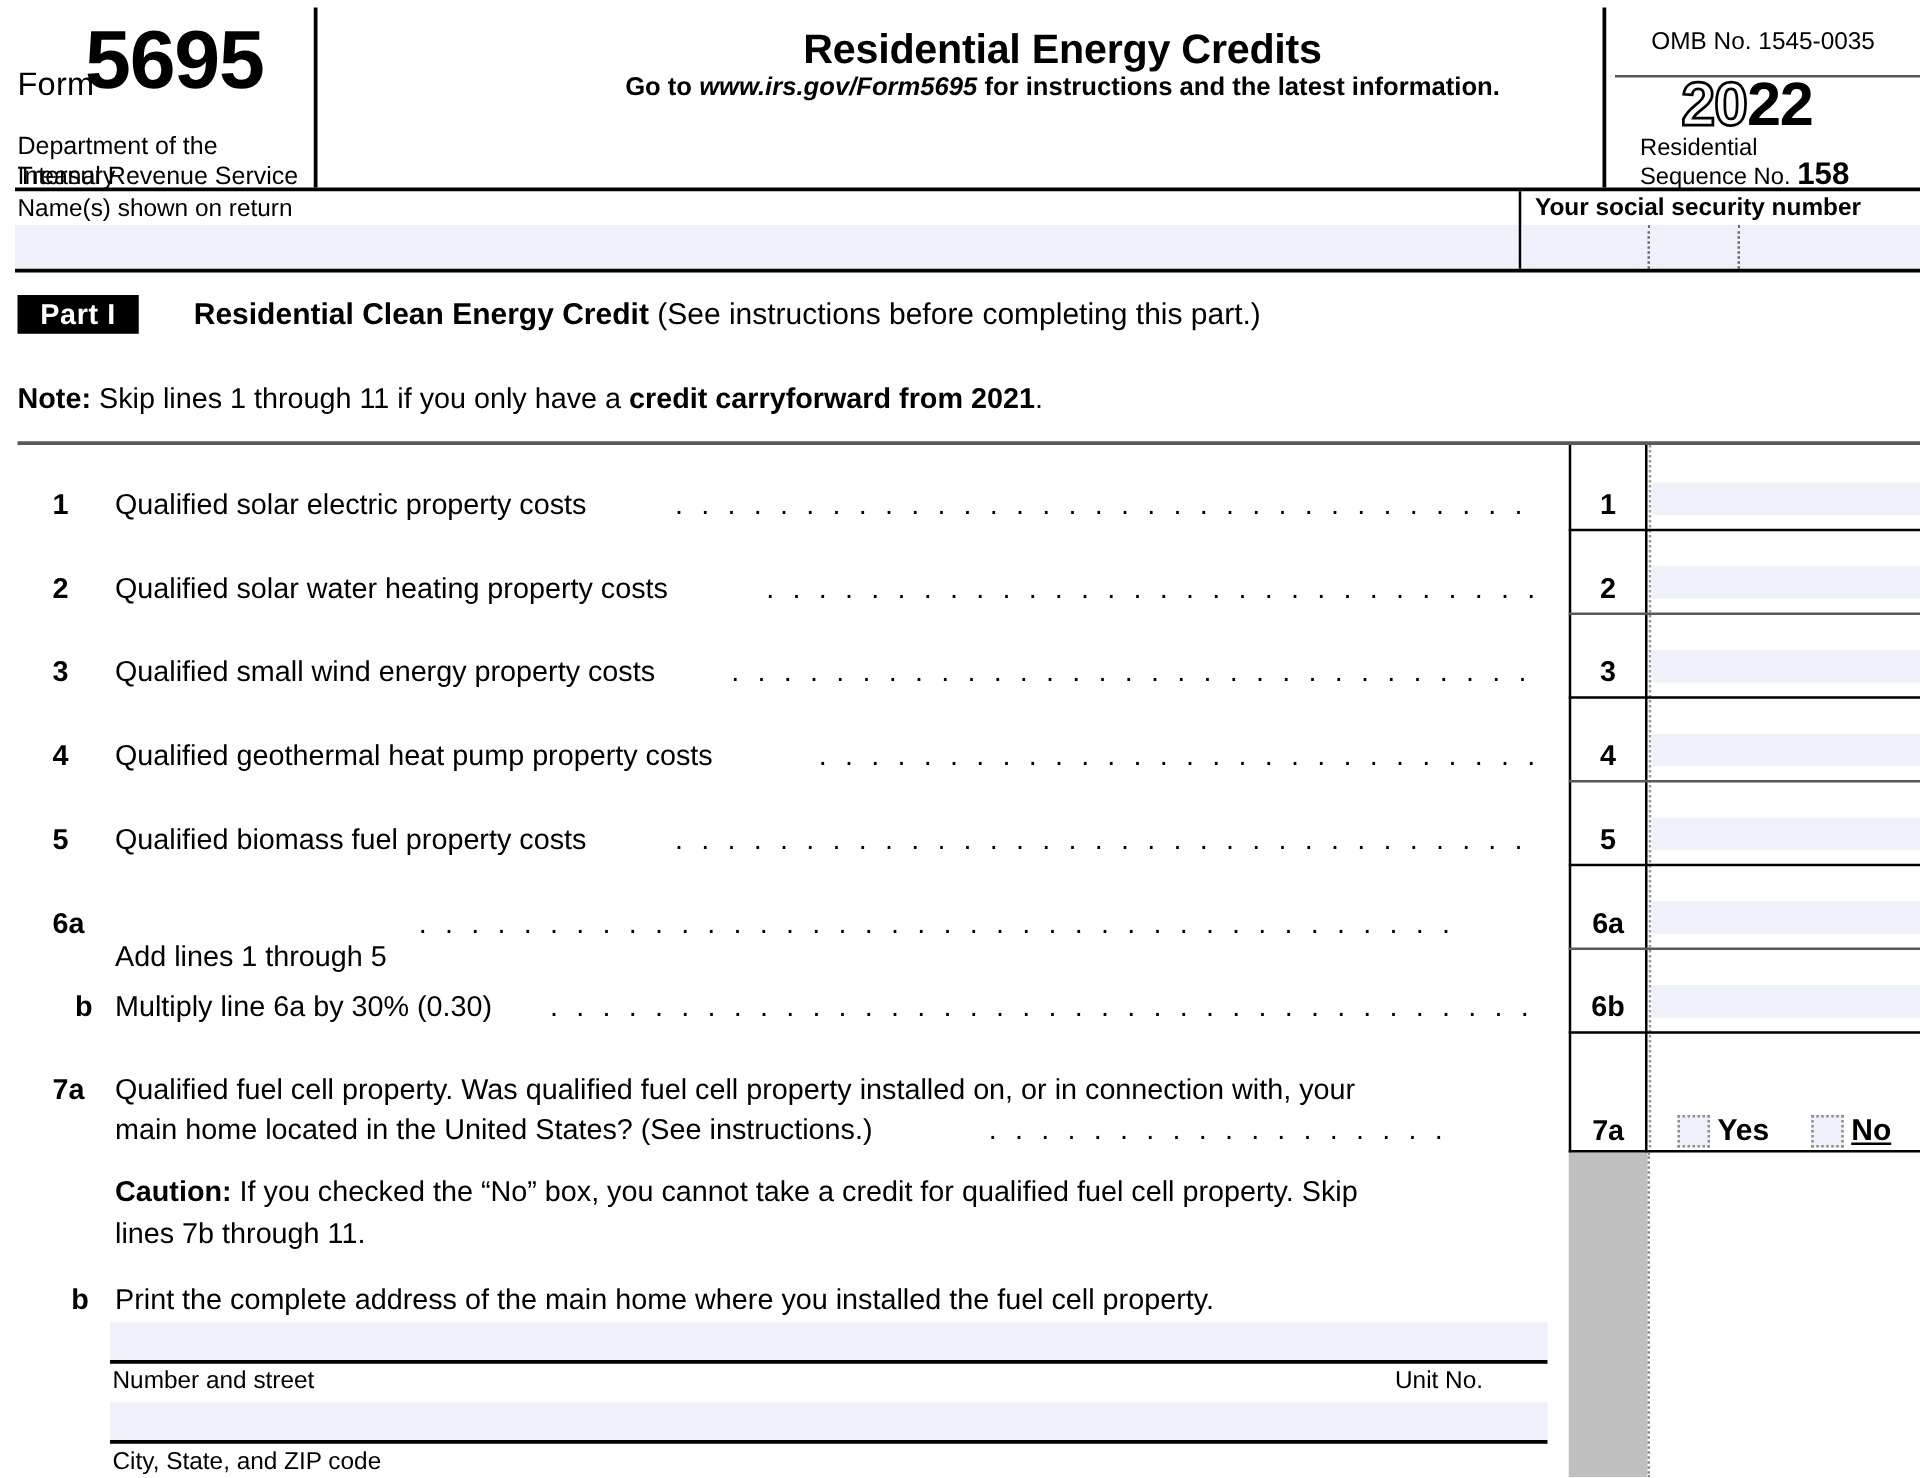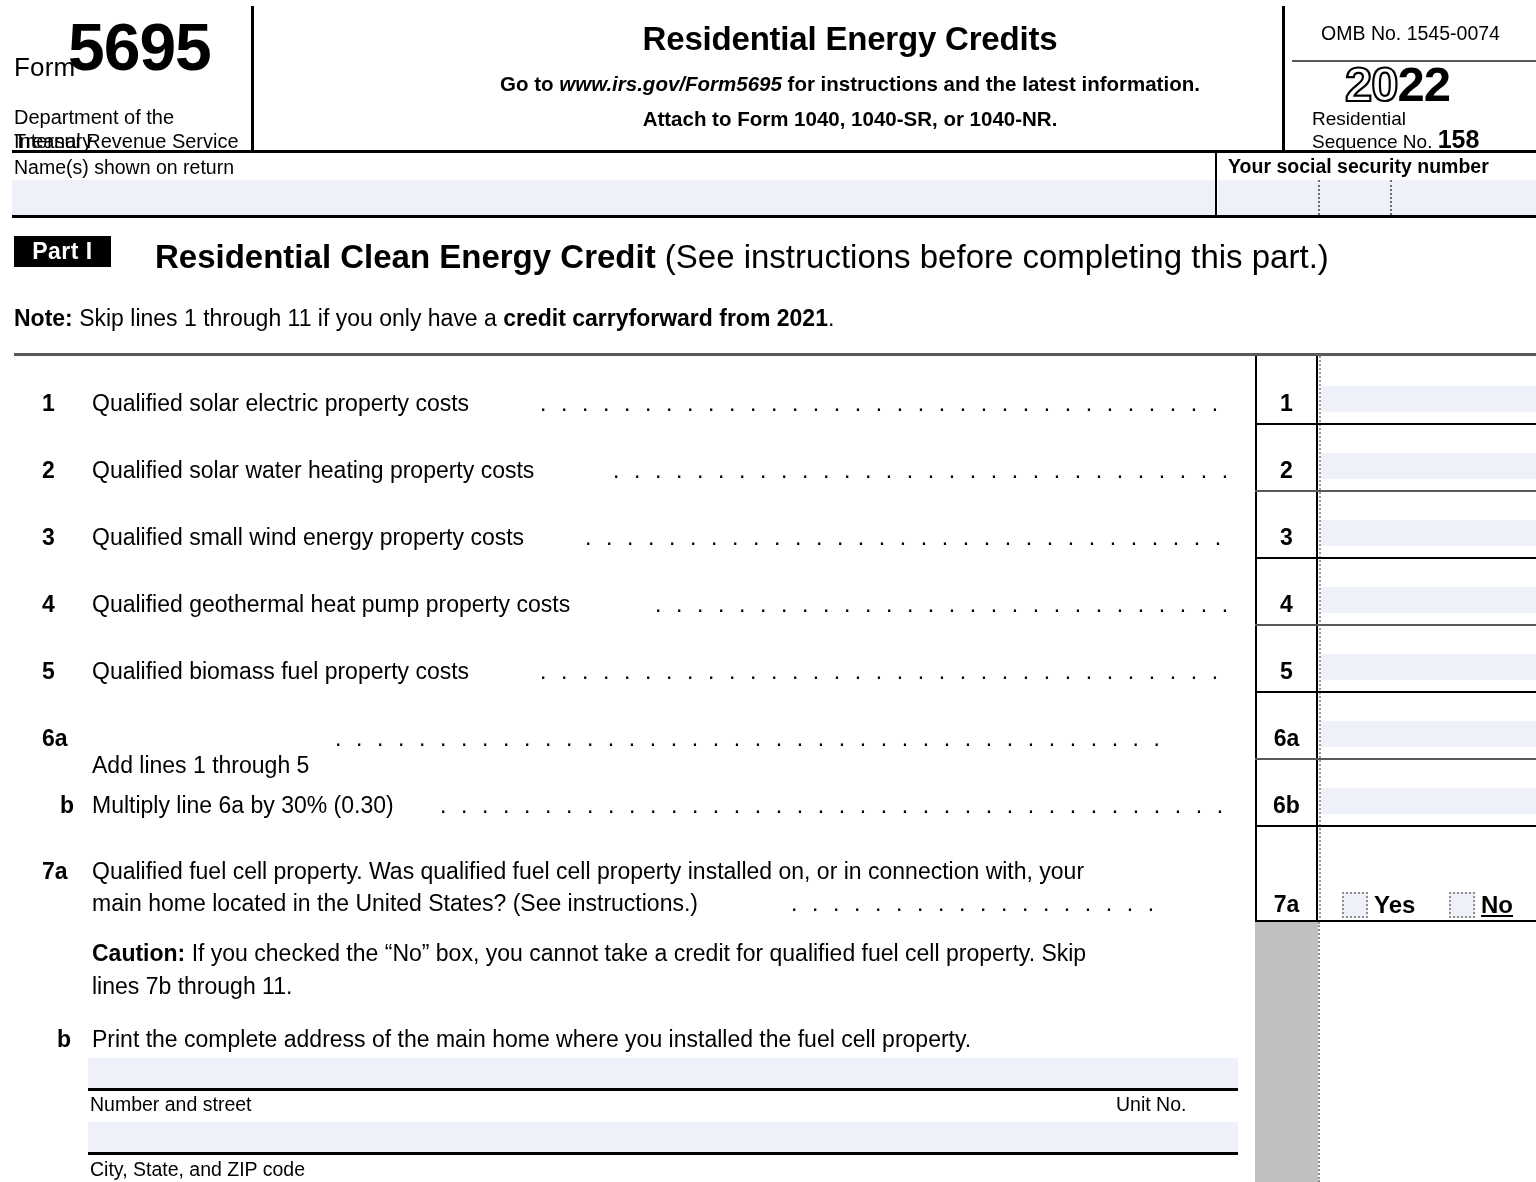--- a/index.html
+++ b/index.html
@@ -46,21 +46,21 @@
     position: absolute; left: 2px; top: 121px; font-size: 20px; line-height: 24px;
   }
   #hdr-vrule-left { left: 251px; top: 6px; width: 3px; height: 144px; }
   #hdr-vrule-right { left: 1282px; top: 6px; width: 3px; height: 144px; }
 
   #hdr-center { left: 254px; top: 20px; width: 1192px; text-align: center; }
   #title-main {
     font-size: 33px; font-weight: bold; letter-spacing: -0.2px;
   }
   #title-goto {
-    margin-top: 14px; font-size: 20.5px; font-weight: bold;
+    font-size: 20.5px; font-weight: bold;
   }
   #title-goto .ital { font-style: italic; }
   #title-attach {
     margin-top: 11px; font-size: 20.5px; font-weight: bold;
   }
 
   #hdr-right { left: 1285px; top: 6px; width: 251px; }
   #omb {
     text-align: center; font-size: 19.5px; padding-top: 16px;
   }
@@ -96,21 +96,21 @@
 
   
   #part-badge {
     left: 14px; top: 236px; width: 97px; height: 31px;
     background: #000000; color: #ffffff;
     font-size: 23px; font-weight: bold;
     display: flex; align-items: center; justify-content: center;
     letter-spacing: .5px;
   }
   #part-title {
-    left: 155px; top: 238px; font-size: 33px; font-weight: bold;
+    left: 155px; top: 238px; font-size: 24px; font-weight: bold;
   }
   #part-title .reg { font-weight: normal; }
 
   
   #note-line {
     left: 14px; top: 305px; font-size: 23px;
   }
   #note-line b { font-weight: bold; }
   #note-rule { left: 14px; top: 353px; width: 1522px; height: 3px; background:#58595b; }
 
@@ -191,25 +191,24 @@
     <span id="form-number">5695</span>
     <span id="dept-line1">Department of the Treasury</span>
     <span id="dept-line2">Internal Revenue Service</span>
   </div>
   <div class="abs rule-thick" id="hdr-vrule-left"></div>
   <div class="abs rule-thick" id="hdr-vrule-right"></div>
 
   <div class="abs" id="hdr-center">
     <div id="title-main">Residential Energy Credits</div>
     <div id="title-goto"><span>Go to </span><span class="ital">www.irs.gov/Form5695</span><span> for instructions and the latest information.</span></div>
-    <div id="title-attach">Attach to Form 1040, 1040-SR, or 1040-NR.</div>
   </div>
 
   <div class="abs" id="hdr-right">
-    <div id="omb">OMB No. 1545-0074</div>
+    <div id="omb">OMB No. 1545-0035</div>
   </div>
   <div class="abs rule-thin" id="omb-rule"></div>
   <div id="year-wrap"><span id="year-hollow">20</span><span>22</span></div>
   <div id="attach-wrap">
     <div>Residential</div>
     <div><span>Sequence No.</span>
       <span class="seqno">158</span></div>
   </div>
 
   <div class="abs rule-thick" id="band-top-rule"></div>

